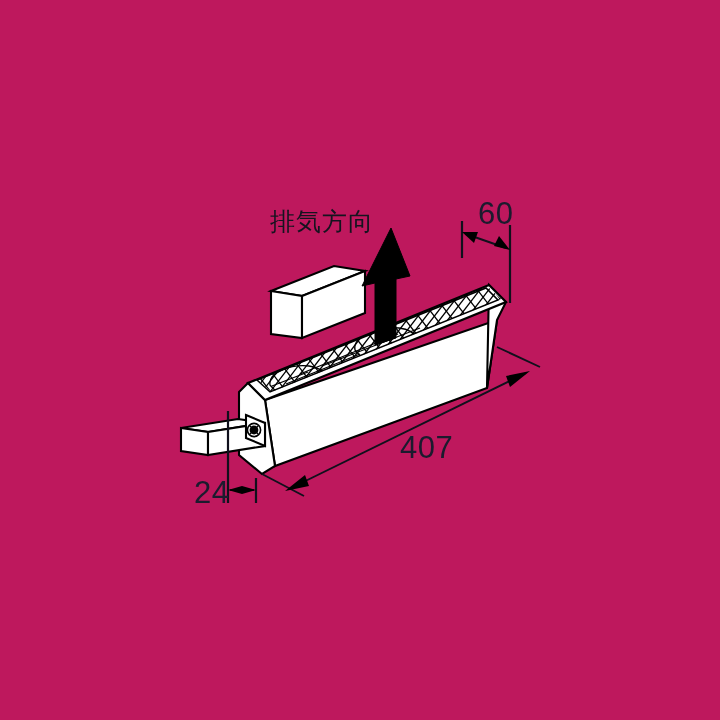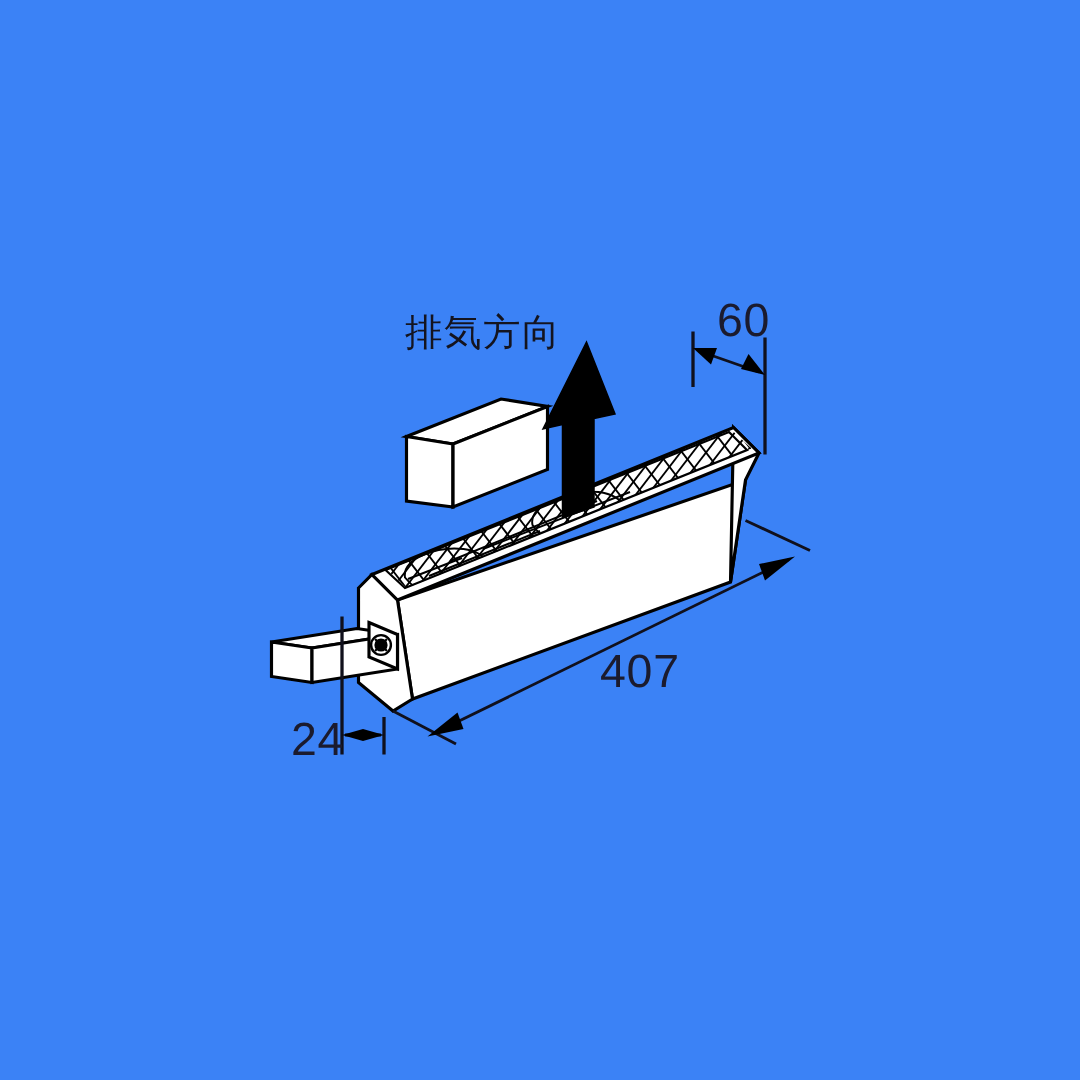--- a/index.html
+++ b/index.html
@@ -10,21 +10,21 @@
   body {
     width: 720px;
     height: 720px;
     font-family: "Liberation Sans", sans-serif;
     overflow: hidden;
   }
   #drawing-root {
     position: relative;
     width: 720px;
     height: 720px;
-    background: #3b82f6;
+    background: #be185d;
   }
   svg.figure {
     position: absolute;
     left: 0;
     top: 0;
     width: 720px;
     height: 720px;
     display: block;
   }
   .outline {

